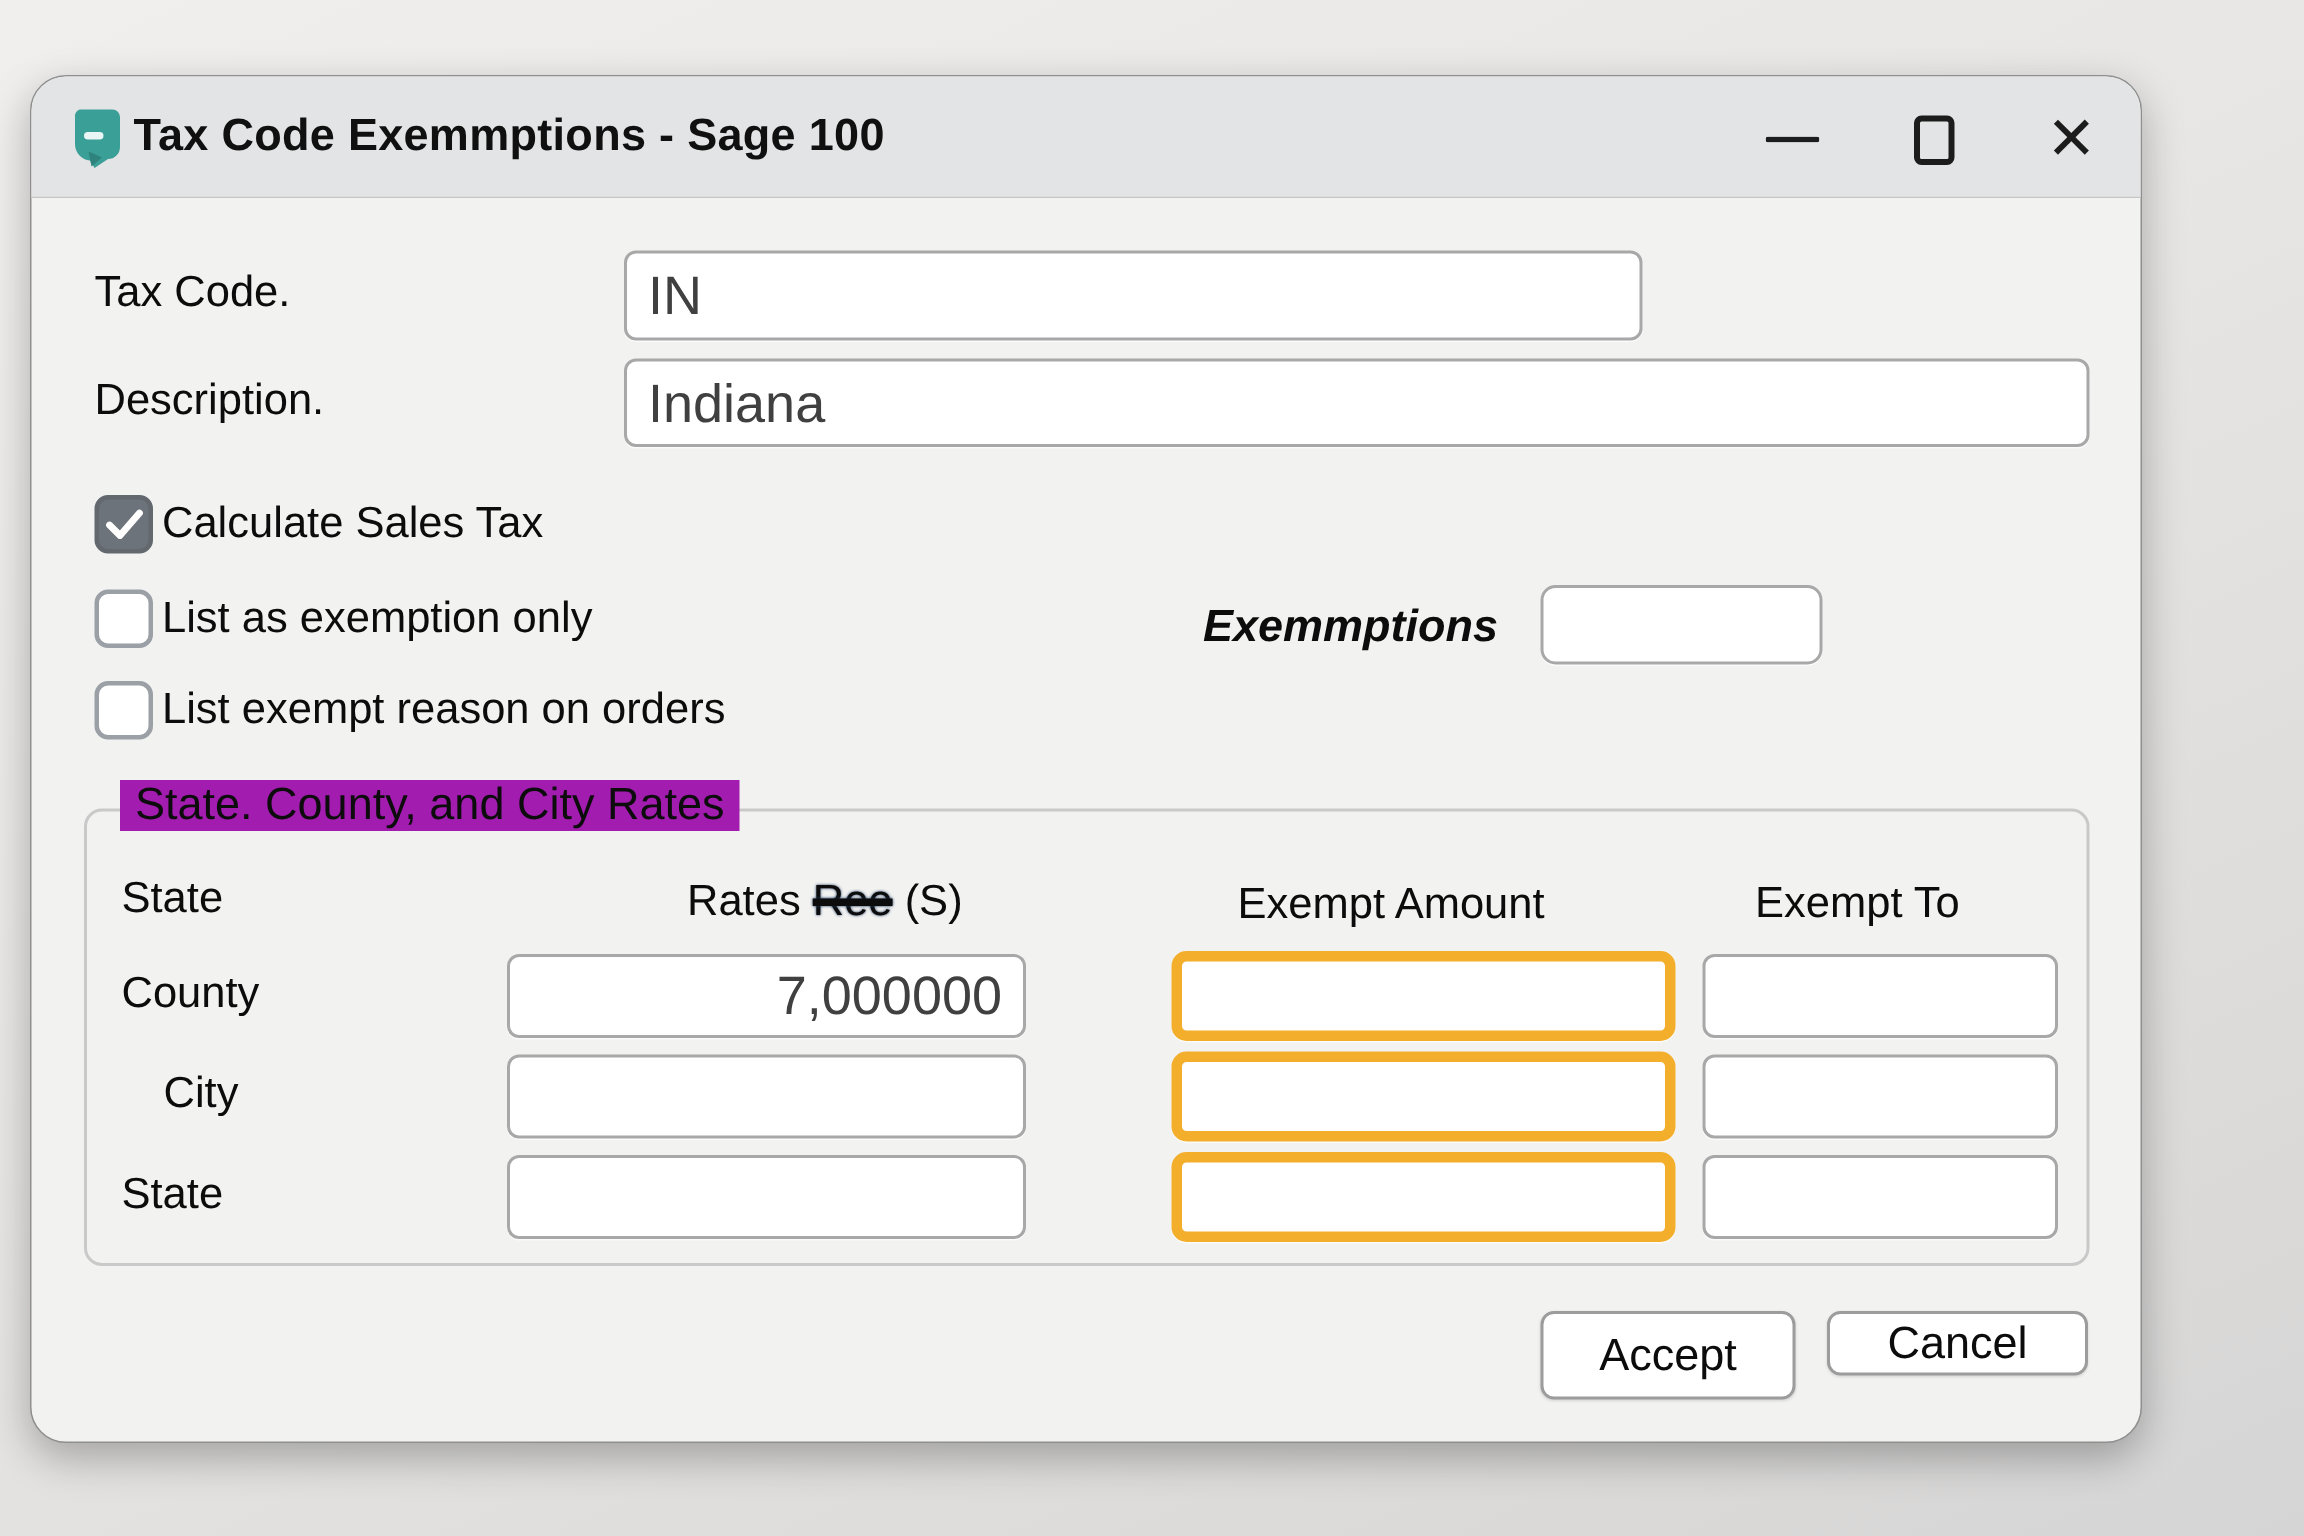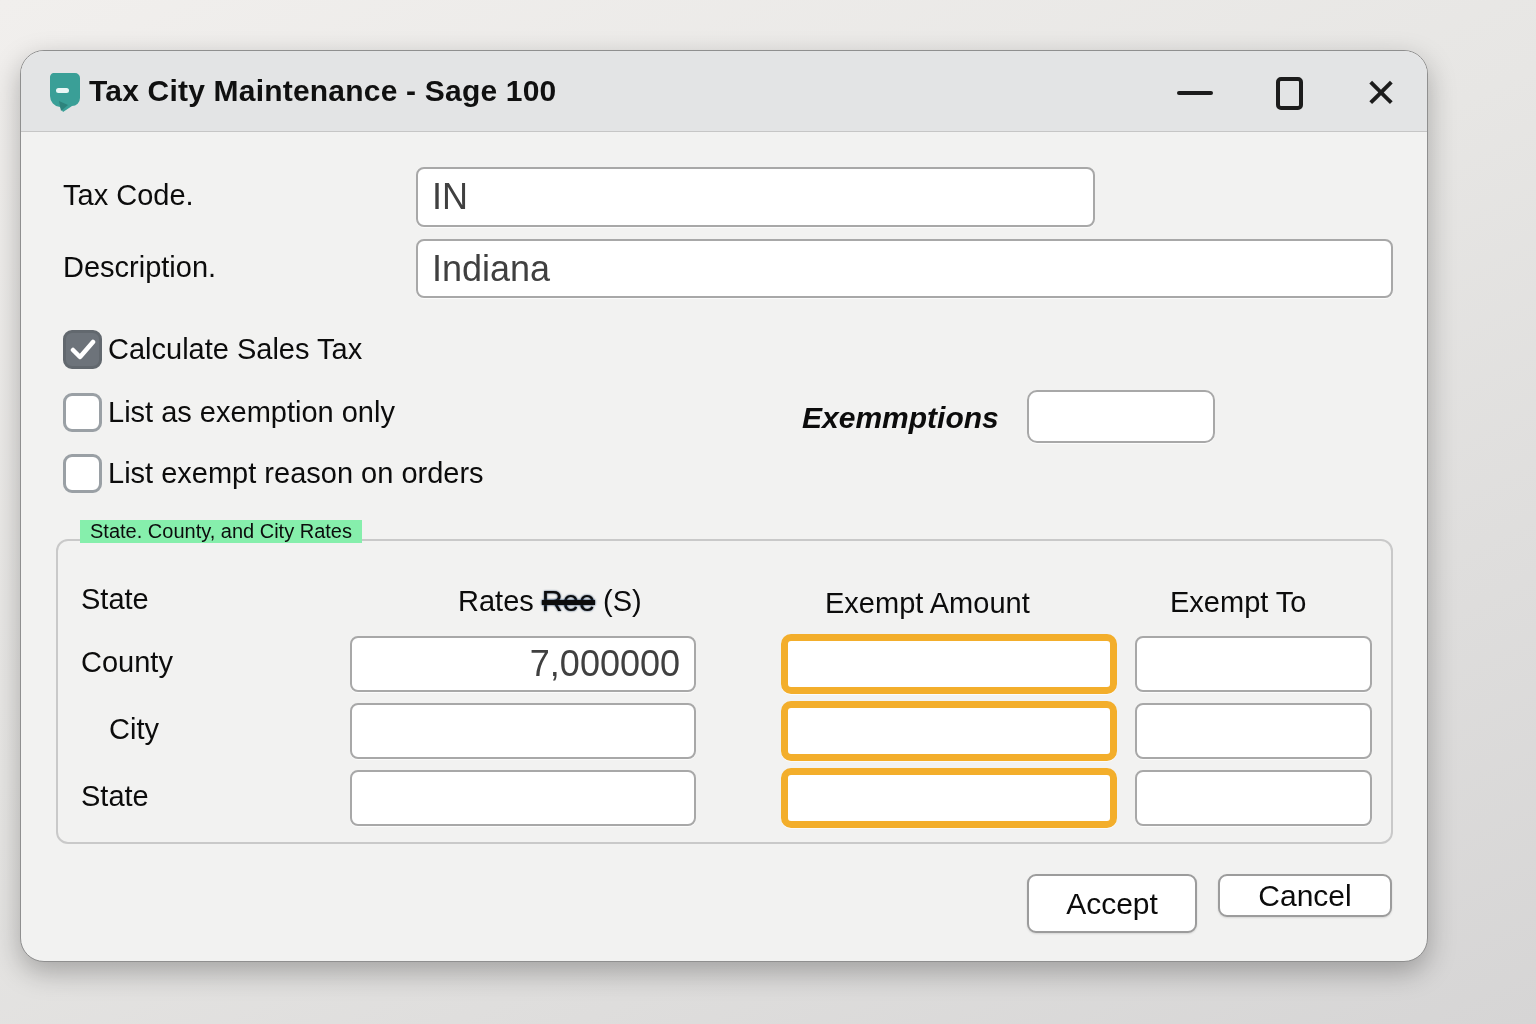--- a/index.html
+++ b/index.html
@@ -59,21 +59,21 @@
     position: absolute;
     background: #ffffff;
     border: 2px solid #a8a8a8;
     border-radius: 8px;
     font-family: "Liberation Sans", sans-serif;
     font-size: 36px; color: #404040;
     padding: 0 14px;
     outline: none;
     box-shadow: 0 1px 0 rgba(255,255,255,0.7);
   }
-  .tbox.num { text-align: right; margin-left: 12px; }
+  .tbox.num { text-align: right; }
   .tbox.hl {
     border: 7px solid #f3ae2b;
     border-radius: 10px;
   }
 
   
   .check-row { position: absolute; display: flex; align-items: center; gap: 6px; cursor: default; }
   .checkbox {
     width: 39px; height: 39px; flex: 0 0 auto;
     background: #ffffff;
@@ -94,23 +94,23 @@
 
   
   .groupbox {
     position: absolute; left: 35px; top: 488px;
     width: 1337px; height: 305px;
     border: 2px solid #c9c9c9;
     border-radius: 12px;
   }
   .group-legend {
     position: absolute; left: 22px; top: -21px;
-    background: #86efac;
+    background: #a21caf;
     padding: 0 10px;
-    font-size: 20px; color: #0c0c0c; white-space: nowrap;
+    font-size: 30px; color: #0c0c0c; white-space: nowrap;
   }
   .col-head {
     position: absolute; font-size: 29px; color: #0c0c0c; white-space: nowrap;
   }
   .strike { text-decoration: line-through; text-decoration-thickness: 5px; text-shadow: 0 0 2px #1d3a5e; }
   .row-label { position: absolute; font-size: 29px; color: #0c0c0c; white-space: nowrap; }
 
   
   .btn {
     position: absolute;
@@ -129,21 +129,21 @@
 <div class="window">
 
   <div class="titlebar">
     <span class="app-icon">
       <svg width="32" height="42" viewBox="0 0 32 42">
         <path d="M4 2 h22 a5 5 0 0 1 5 5 v20 a8 8 0 0 1 -8 8 l-9 6 -3 -5 a11 11 0 0 1 -10 -11 v-18 a5 5 0 0 1 3 -5 z" fill="#3a9f97"></path>
         <path d="M10 30 l9 4 -7 6 z" fill="#2e837c"></path>
         <rect x="7" y="17" width="13" height="5" rx="2.5" fill="#eaf6f5"></rect>
       </svg>
     </span>
-    <span class="title-text">Tax City Maintenance - Sage 100</span>
+    <span class="title-text">Tax Code Exemmptions - Sage 100</span>
     <button class="winbtn min">
       <span class="glyph-min"></span>
     </button>
     <button class="winbtn max">
       <span class="glyph-max"></span>
     </button>
     <button class="winbtn close">
       <span class="glyph-close">✕</span>
     </button>
   </div>

